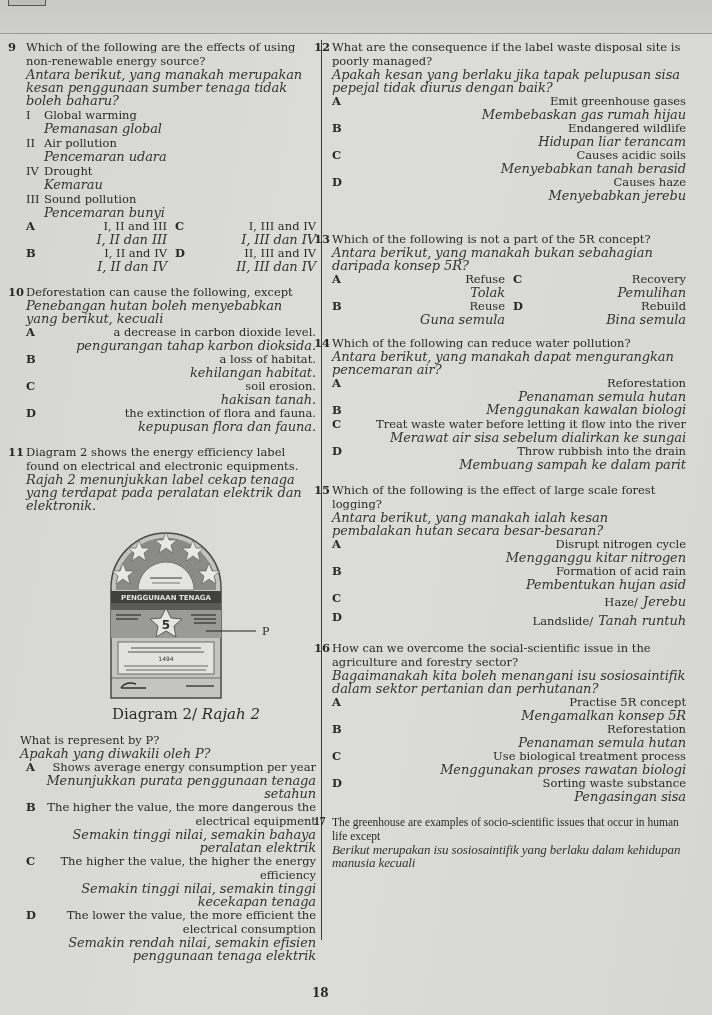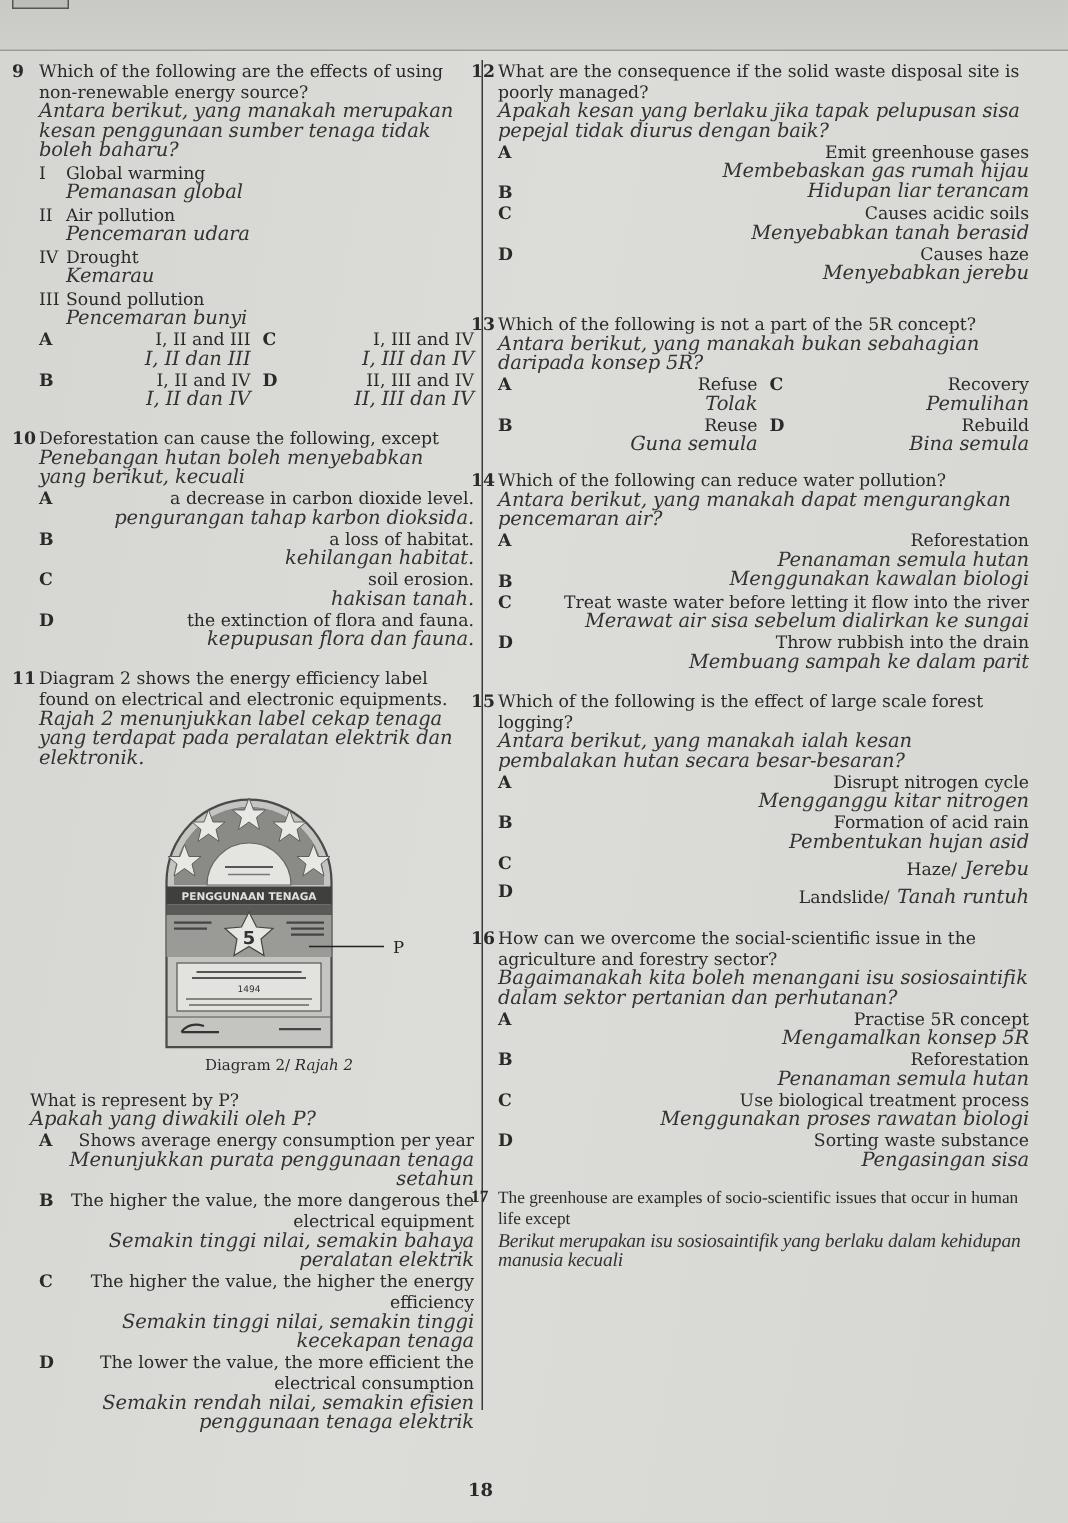--- a/index.html
+++ b/index.html
@@ -40,21 +40,21 @@
   .item .lab { width: 18px; flex-shrink: 0; font-size: 11.5px; line-height: 14px; }
   .item .body { flex: 1; }
   .grid2 { display: grid; grid-template-columns: 1fr 1fr; column-gap: 8px; }
   .ans { display: flex; }
   .ans .lab { width: 18px; flex-shrink: 0; font-size: 11.5px; line-height: 14px; font-weight: bold; }
   .ans .body { flex: 1; text-align: right; }
   .diagram {
     position: relative; width: 240px; height: 185px; margin: 6px 0 0 60px;
   }
   .caption {
-    text-align: center; font-size: 10px; margin-top: 2px; width: 240px; margin-left: 40px;
+    text-align: center; font-size: 15px; margin-top: 2px; width: 240px; margin-left: 40px;
   }
   .pagenum {
     position: absolute; left: 312px; top: 986px; font-weight: bold; font-size: 12px;
   }
 </style>
 </head>
 <body>
 
 <div class="topstrip">
   <div class="logo"></div>
@@ -252,52 +252,53 @@
           <div class="ms">Semakin rendah nilai, semakin efisien penggunaan tenaga elektrik</div>
         </div>
       </div>
   </div>
 </div>
 
 <div class="col right">
 
   <div class="q">
     <span class="qnum">12</span>
-    <div class="en">What are the consequence if the solid waste disposal site is poorly managed?</div>
+    <div class="en">What are the consequence if the label waste disposal site is poorly managed?</div>
     <div class="ms">Apakah kesan yang berlaku jika tapak pelupusan sisa pepejal tidak diurus dengan baik?</div>
     <div class="ans">
         <span class="lab">A</span>
         <div class="body">
           <div class="en">Emit greenhouse gases</div>
           <div class="ms">Membebaskan gas rumah hijau</div>
         </div>
       </div>
     <div class="ans">
         <span class="lab">B</span>
         <div class="body">
+          <div class="en">Endangered wildlife</div>
           <div class="ms">Hidupan liar terancam</div>
         </div>
       </div>
     <div class="ans">
         <span class="lab">C</span>
         <div class="body">
           <div class="en">Causes acidic soils</div>
           <div class="ms">Menyebabkan tanah berasid</div>
         </div>
       </div>
     <div class="ans">
         <span class="lab">D</span>
         <div class="body">
           <div class="en">Causes haze</div>
           <div class="ms">Menyebabkan jerebu</div>
         </div>
       </div>
   </div>
 
-  <div class="q" style="margin-top:20px;">
+  <div class="q" style="margin-top:30px;">
     <span class="qnum">13</span>
     <div class="en">Which of the following is not a part of the 5R concept?</div>
     <div class="ms">Antara berikut, yang manakah bukan sebahagian daripada konsep 5R?</div>
     <div class="grid2">
       <div class="ans">
           <span class="lab">A</span>
           <div class="body">
             <div class="en">Refuse</div>
             <div class="ms">Tolak</div>
           </div>

